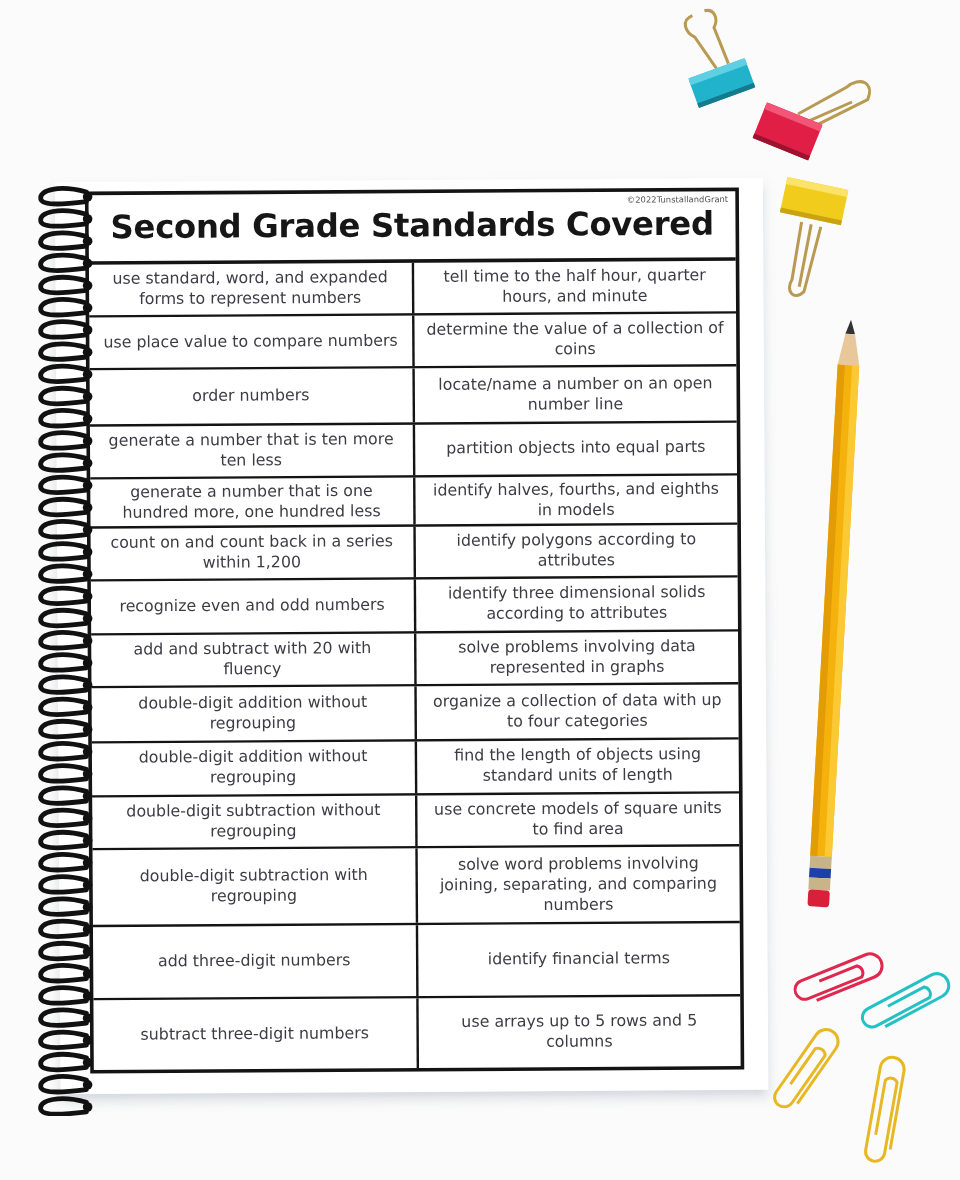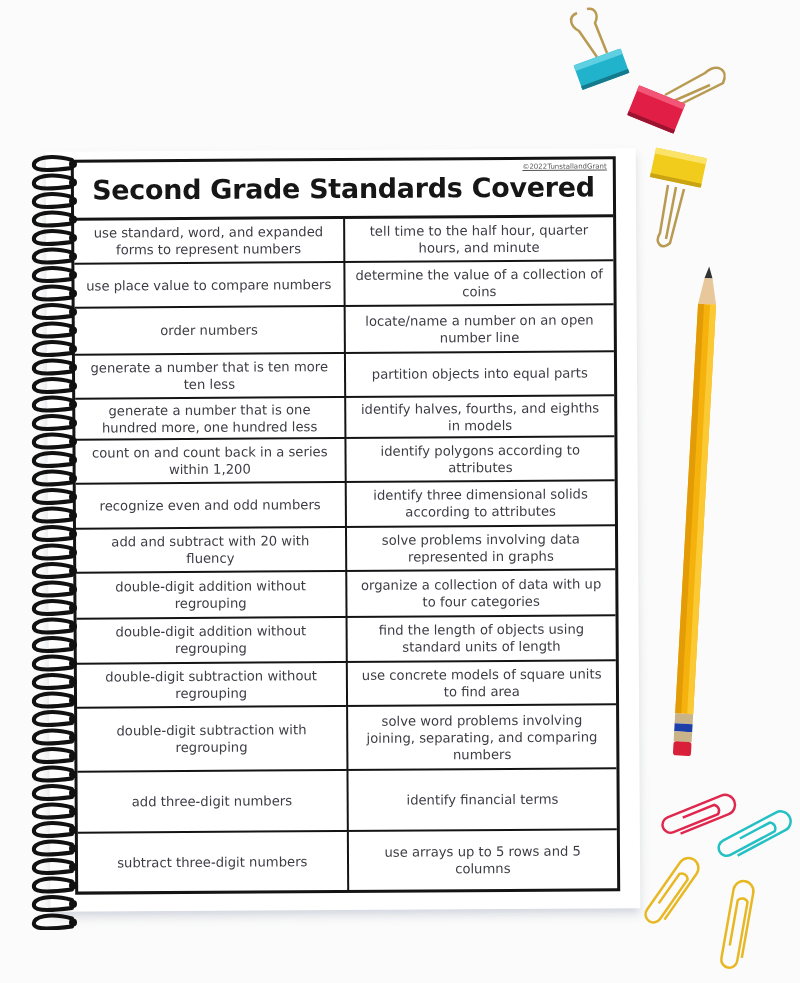--- a/index.html
+++ b/index.html
@@ -22,21 +22,20 @@
     }
     .frame {
       position: absolute; left: 25px; top: 8px; width: 545px; height: 735px;
       border: 3px solid #141414;
       box-sizing: border-box;
     }
     .copyright {
       position: absolute; right: 6px; top: 3px;
       font-size: 7px; color: #555;
       font-family: "DejaVu Sans", sans-serif;
-      text-decoration: underline;
     }
     .title {
       position: absolute; left: 0; right: 0; top: 12px; height: 42px;
       text-align: center;
       font-family: "DejaVu Sans", sans-serif;
       font-weight: bold; font-size: 27px; color: #161616;
       letter-spacing: -0.3px;
     }
     .grid {
       position: absolute; left: 0; right: 0; top: 55px; bottom: 0;

